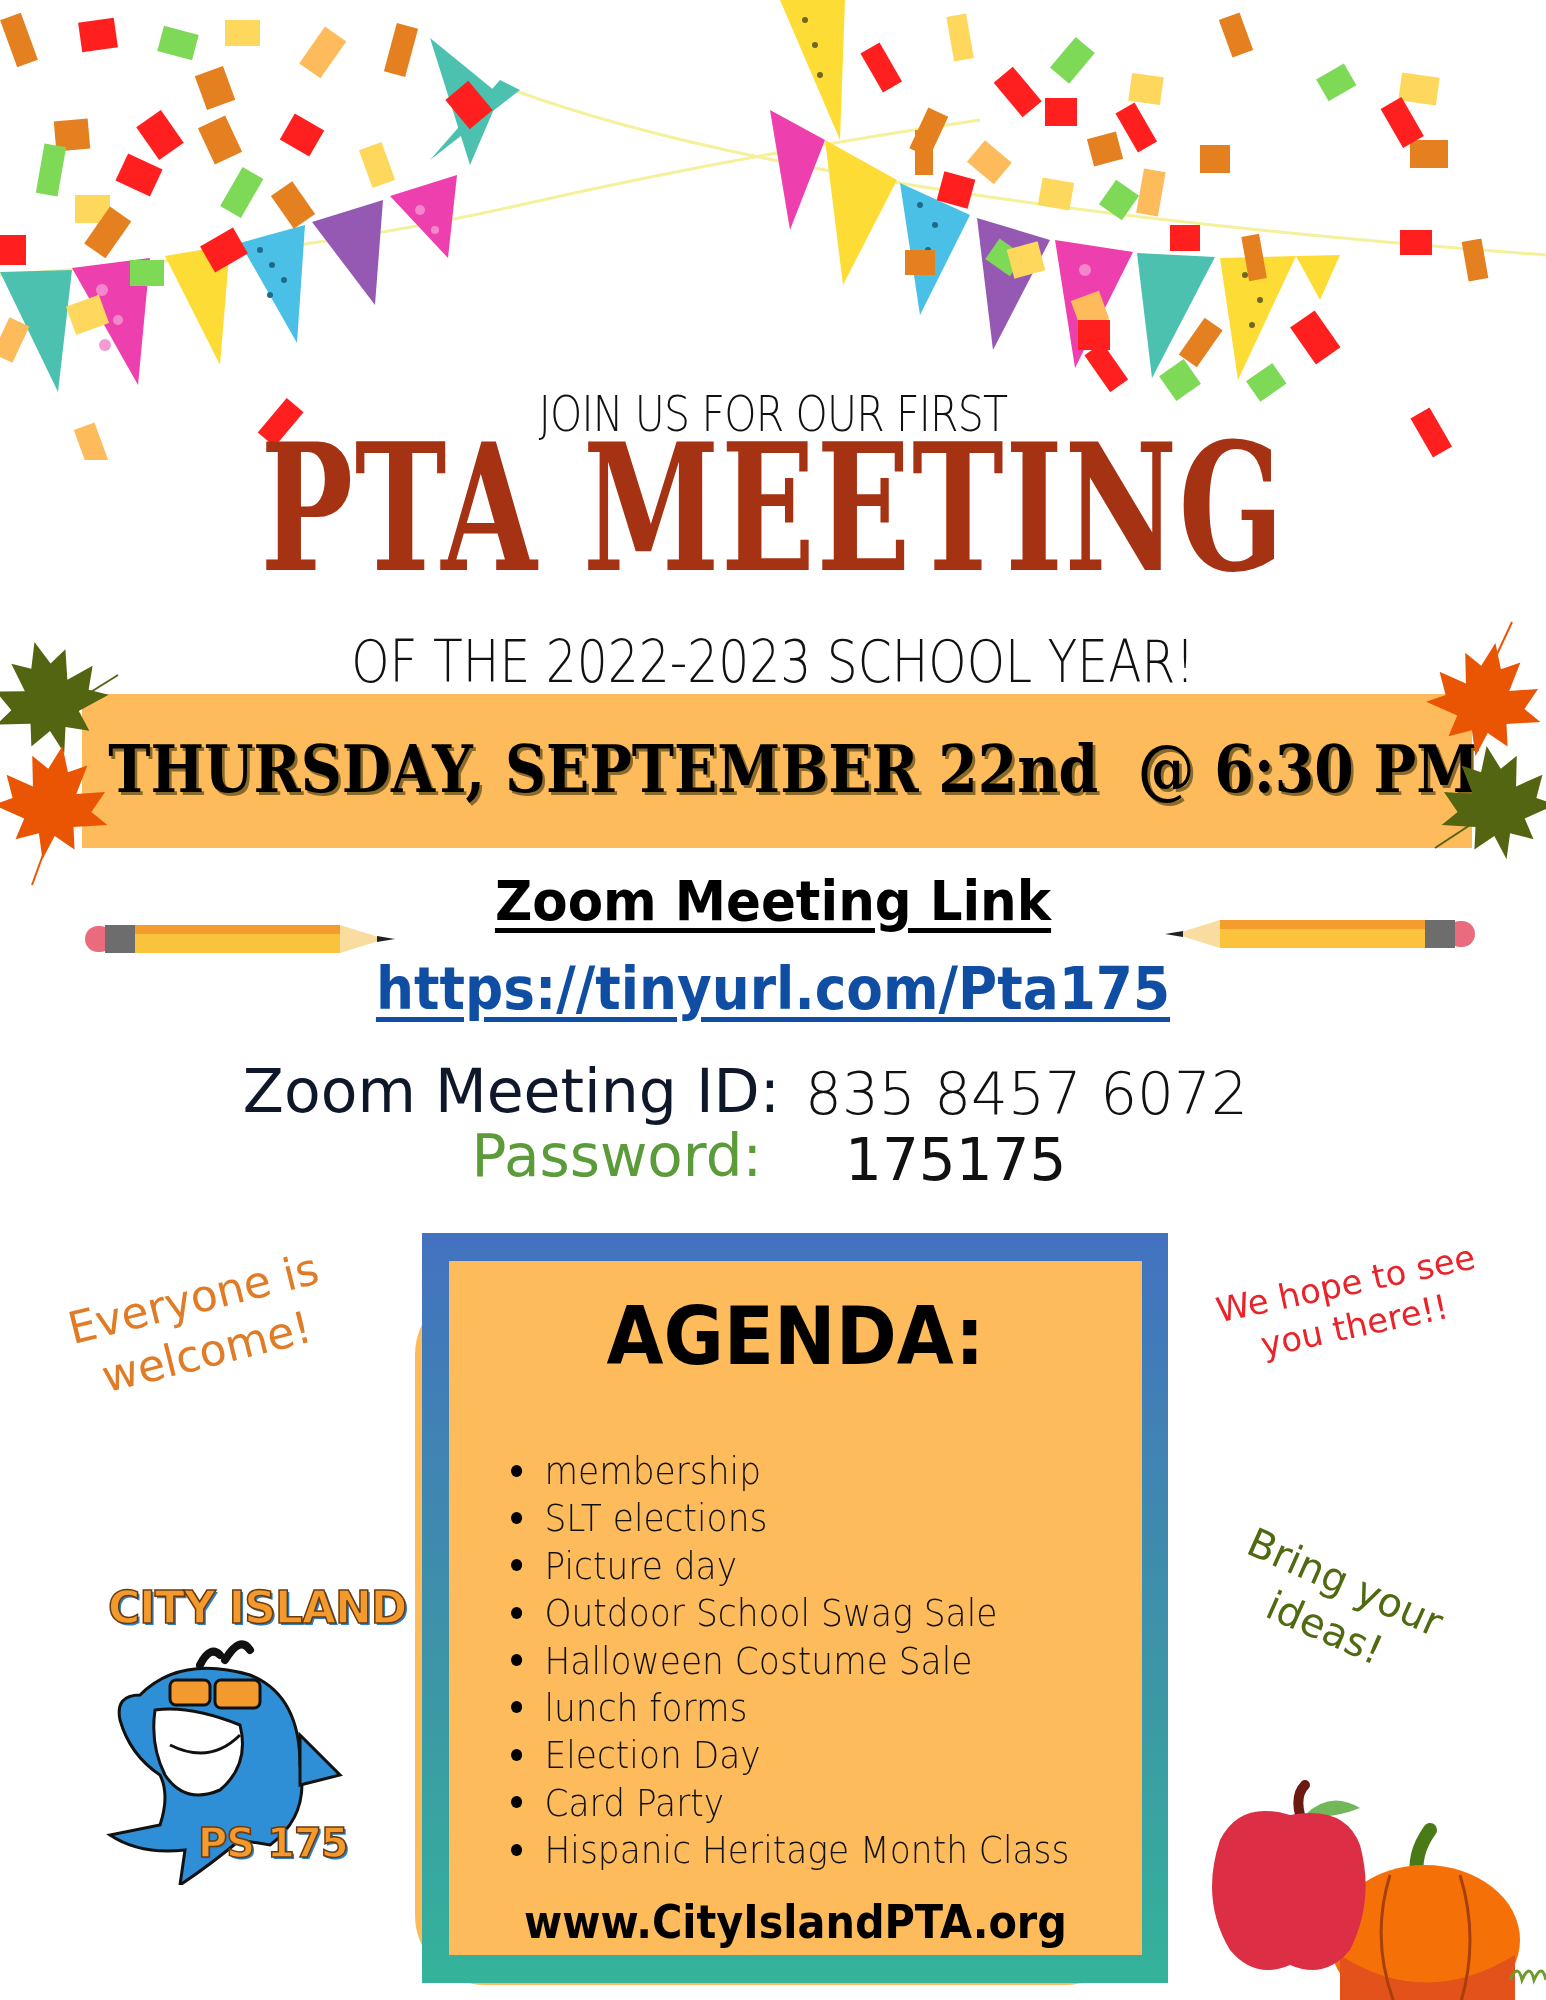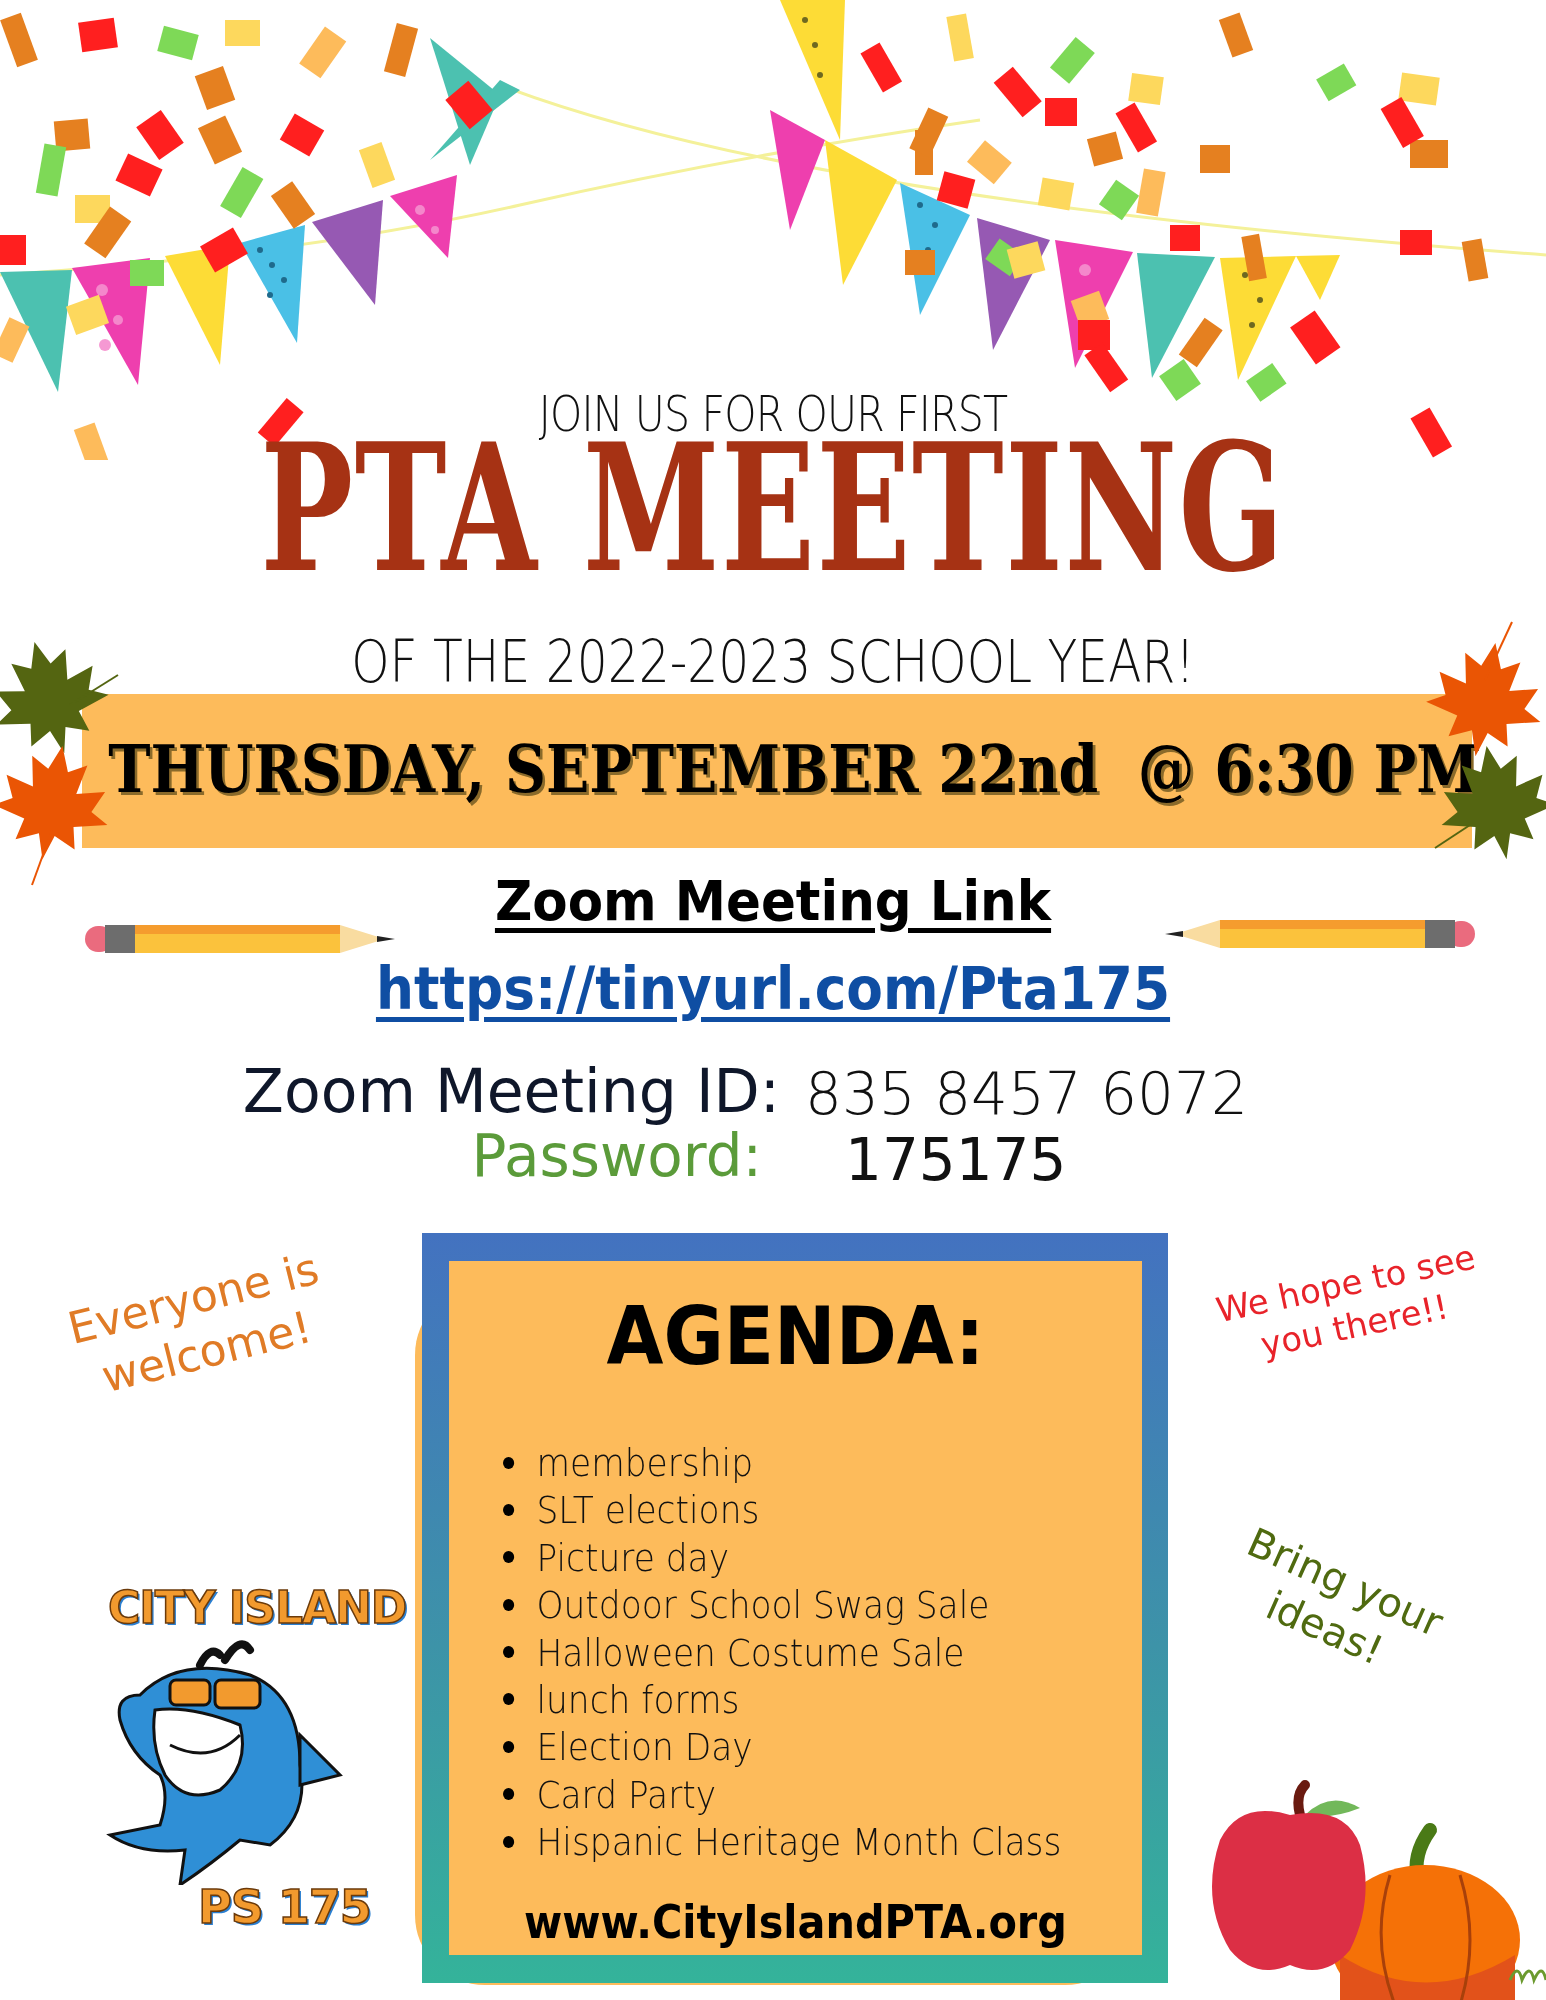--- a/index.html
+++ b/index.html
@@ -97,21 +97,21 @@
       left: 449px; top: 1261px; width: 693px; height: 694px;
       background: #fdbb5b;
     }
     .agenda-title {
       left: 449px; width: 693px; top: 1290px; text-align: center;
       font-family: "DejaVu Sans", sans-serif; font-weight: bold;
       font-size: 80px; color: #000;
       transform: scaleX(0.92); transform-origin: center;
     }
     .agenda-list {
-      left: 495px; top: 1432px; margin: 8px; padding: 0; list-style: none;
+      left: 495px; top: 1432px; margin: 16px; padding: 0; list-style: none;
     }
     .agenda-list li {
       font-family: "DejaVu Sans", sans-serif; font-weight: 300; font-size: 37px;
       color: #111; height: 47.4px; line-height: 47px; white-space: nowrap;
       transform: scaleX(0.93); transform-origin: left center;
     }
     .agenda-list li .bullet {
       display: inline-block; width: 12px; height: 12px; border-radius: 50%;
       background: #000; margin-right: 24px; vertical-align: middle;
       position: relative; top: -3px;
@@ -122,21 +122,21 @@
       font-size: 46px; color: #000;
       transform: scaleX(0.9); transform-origin: center;
     }
 
     .logo-top, .logo-bottom {
       font-family: "DejaVu Sans", sans-serif; font-weight: bold; color: #f29a2e;
       -webkit-text-stroke: 1.5px #6b3a0a; text-shadow: 2px 2px 0 #2a7fd1;
       letter-spacing: -1px;
     }
     .logo-top { left: 108px; top: 1582px; font-size: 44px; }
-    .logo-bottom { left: 198px; top: 1880px; font-size: 46px; }
+    .logo-bottom { left: 198px; top: 1820px; font-size: 40px; }
   </style>
 </head>
 <body>
 
 <svg class="layer" width="1546" height="460" viewBox="0 0 1546 460">
 
   <path d="M0,275 Q300,255 520,205 T980,120" stroke="#f4f19a" stroke-width="3" fill="none"></path>
   <path d="M500,85 Q800,200 1546,255" stroke="#f4f19a" stroke-width="3" fill="none"></path>
 
   <polygon points="0,272 72,270 58,392" fill="#4cc1b0"></polygon>

